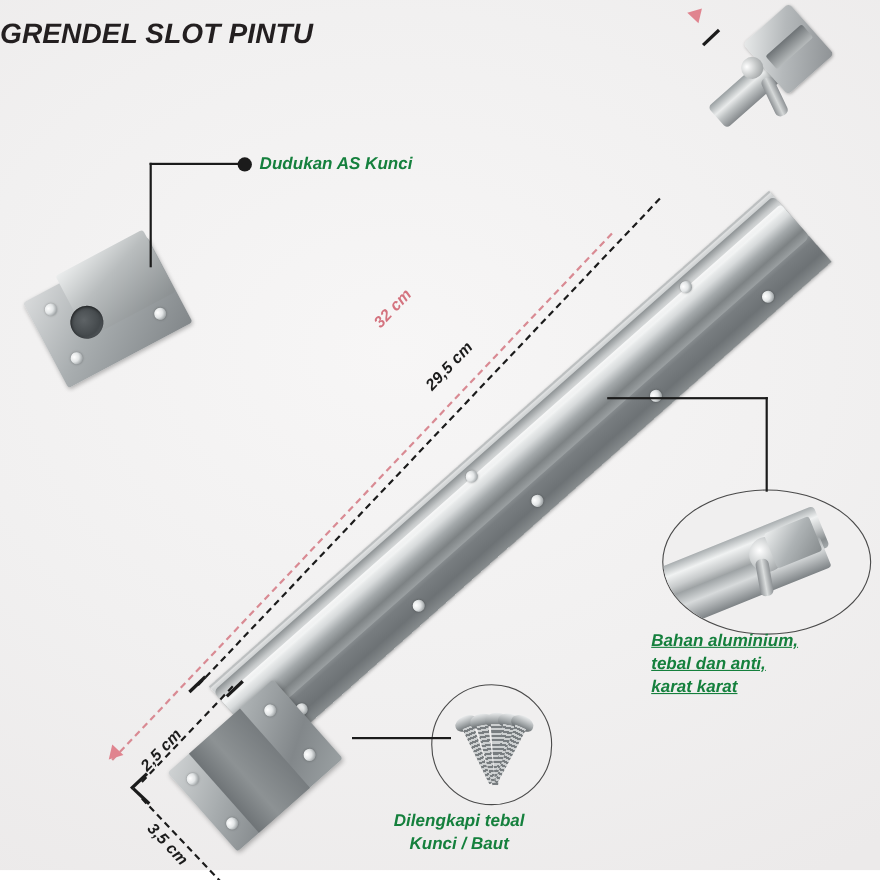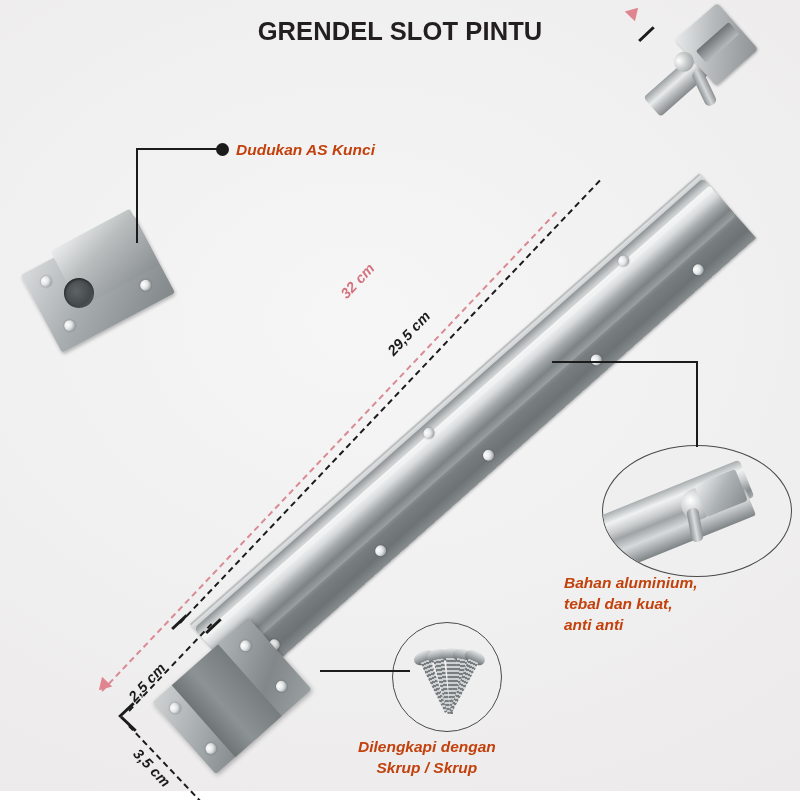--- a/index.html
+++ b/index.html
@@ -34,22 +34,23 @@
     left: 0; right: 0; bottom: 0;
     height: 9px;
     background: #ffffff;
   }
 
   
   #title-block {
     position: absolute;
     left: 0; right: 0;
     top: 14px;
-    text-align: center;
+    text-align: left;
     z-index: 40;
+    font-style: italic;
   }
   .title-line {
     font-size: 25.5px;
     font-weight: 700;
     letter-spacing: 0.1px;
     color: #231f20;
     line-height: 34px;
     white-space: nowrap;
   }
 
@@ -281,21 +282,21 @@
     border-radius: 50%;
     background: #1b1b1b;
     z-index: 30;
   }
 
   .callout-text {
     position: absolute;
     font-size: 15.5px;
     font-weight: 700;
     font-style: italic;
-    color: #c2410c;
+    color: #15803d;
     line-height: 21px;
     z-index: 30;
     white-space: nowrap;
   }
 
   .inset-circle {
     position: absolute;
     border-radius: 50%;
     border: 1.6px solid #4a4a4a;
     overflow: hidden;
@@ -456,24 +457,24 @@
   <div class="leader v" style="left:696px; top:361px; height:86px;"></div>
 
   <div class="inset-circle" style="left:602px; top:445px; width:188px; height:130px;">
     <div class="ri-bar"></div>
     <div class="ri-plate"></div>
     <div class="ri-knob"></div>
     <div class="ri-tab"></div>
     <div class="ri-hook"></div>
   </div>
 
-  <div class="callout-text" style="left:564px; top:572px;">
+  <div class="callout-text" style="left:592px; top:572px;text-decoration:underline;">
     <div>Bahan aluminium,</div>
-    <div>tebal dan kuat,</div>
-    <div>anti anti</div>
+    <div>tebal dan anti,</div>
+    <div>karat karat</div>
   </div>
 
   <div class="leader h" style="left:320px; top:670px; width:90px;"></div>
 
   <div class="inset-circle" style="left:392px; top:622px; width:108px; height:108px;">
     <div class="screw" style="left:24px; top:28px; transform: rotate(-22deg);">
       <div class="screw-head"></div>
       <div class="screw-shaft"></div>
     </div>
     <div class="screw" style="left:38px; top:26px; transform: rotate(-11deg);">
@@ -488,18 +489,18 @@
       <div class="screw-head"></div>
       <div class="screw-shaft"></div>
     </div>
     <div class="screw" style="left:76px; top:28px; transform: rotate(24deg);">
       <div class="screw-head"></div>
       <div class="screw-shaft"></div>
     </div>
   </div>
 
   <div class="callout-text" style="left:358px; top:736px; text-align:center;">
-    <div>Dilengkapi dengan</div>
-    <div>Skrup / Skrup</div>
+    <div>Dilengkapi tebal</div>
+    <div>Kunci / Baut</div>
   </div>
 
   <div id="bottom-strip"></div>
 </div>
 
 </body></html>

